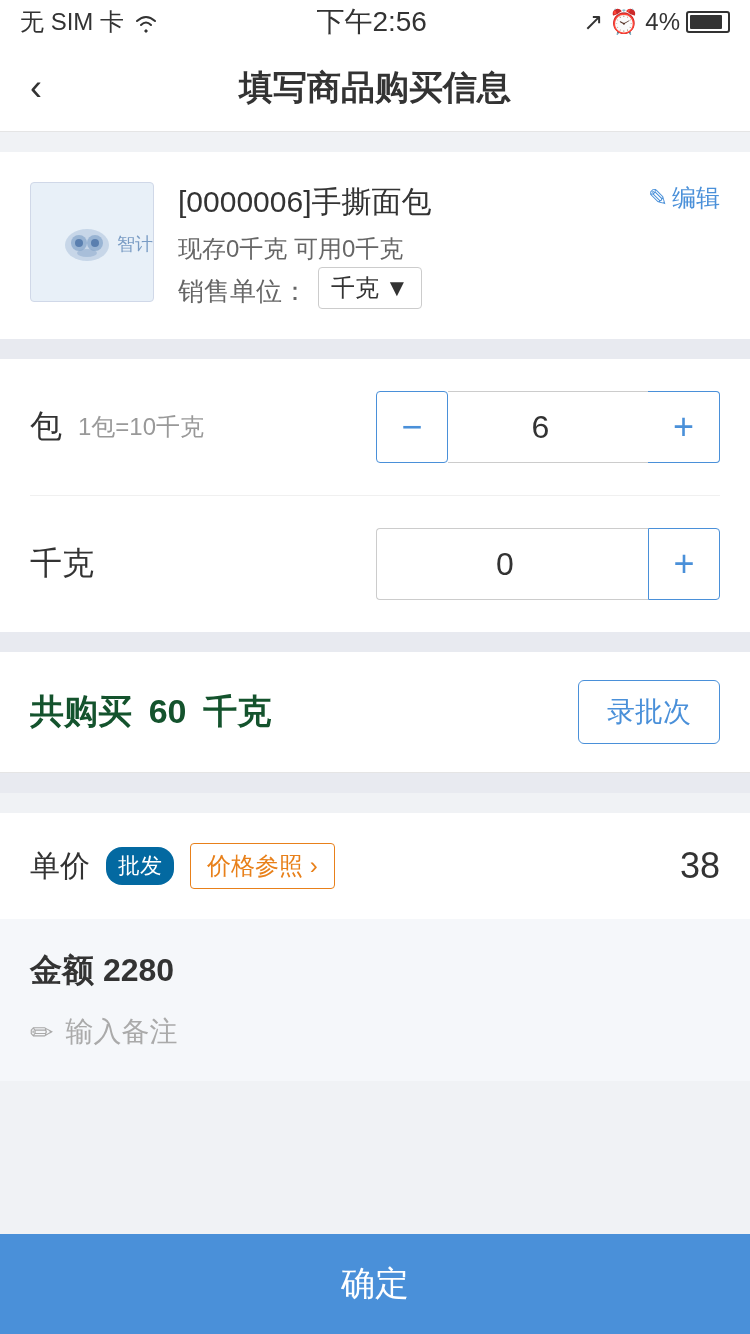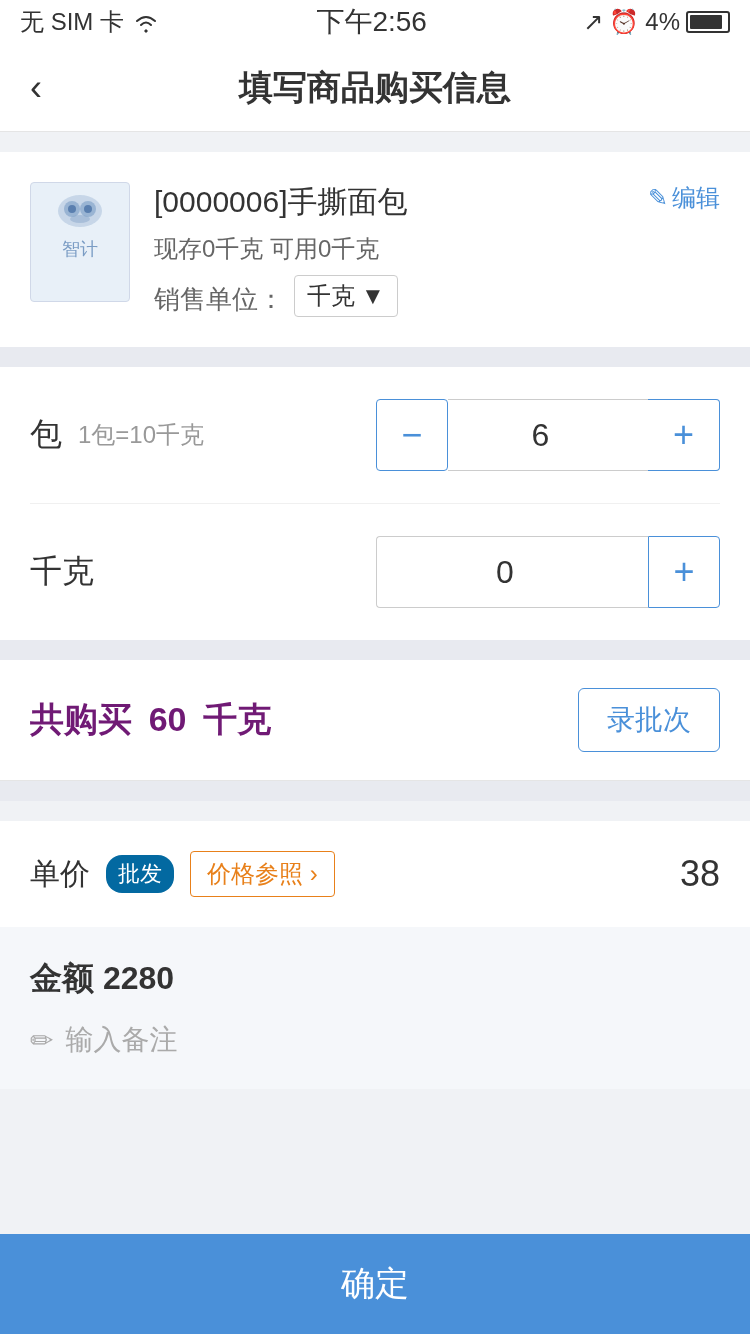--- a/index.html
+++ b/index.html
@@ -57,47 +57,46 @@
     
     .product-card {
       background: #fff;
       margin-top: 20px;
       padding: 30px 30px;
       display: flex;
       align-items: flex-start;
       gap: 24px;
     }
     .product-thumb {
-      width: 100px;
+      width: 124px;
       height: 120px;
       background: #e8f0f8;
       border: 1px solid #d0d8e8;
       display: flex;
-      flex-direction: column;
-      align-items: center;
-      justify-content: flex-start;
+      align-items: center;
+      justify-content: flex-end;
       flex-shrink: 0;
       border-radius: 4px;
     }
     .product-thumb-text {
       font-size: 18px;
       color: #7a9cc4;
       margin-top: 4px;
     }
     .product-info { flex: 1; }
     .product-name {
       font-size: 30px;
       font-weight: 500;
       color: #333;
       margin-bottom: 10px;
     }
     .product-stock {
       font-size: 24px;
       color: #666;
-      margin-bottom: 10px;
+      margin-bottom: 2px;
     }
     .product-unit-row {
       display: flex;
       align-items: flex-end;
       gap: 10px;
       font-size: 26px;
       color: #666;
     }
     .unit-select {
       display: flex;
@@ -198,21 +197,21 @@
     
     .total-row {
       background: #fff;
       display: flex;
       align-items: center;
       justify-content: space-between;
       padding: 28px 30px;
     }
     .total-text {
       font-size: 30px;
-      color: #701a75;
+      color: #14532d;
     }
     .total-text span {
       font-size: 34px;
       font-weight: 600;
     }
     .batch-btn {
       border: 1px solid #4a90d9;
       border-radius: 6px;
       padding: 12px 28px;
       font-size: 28px;

